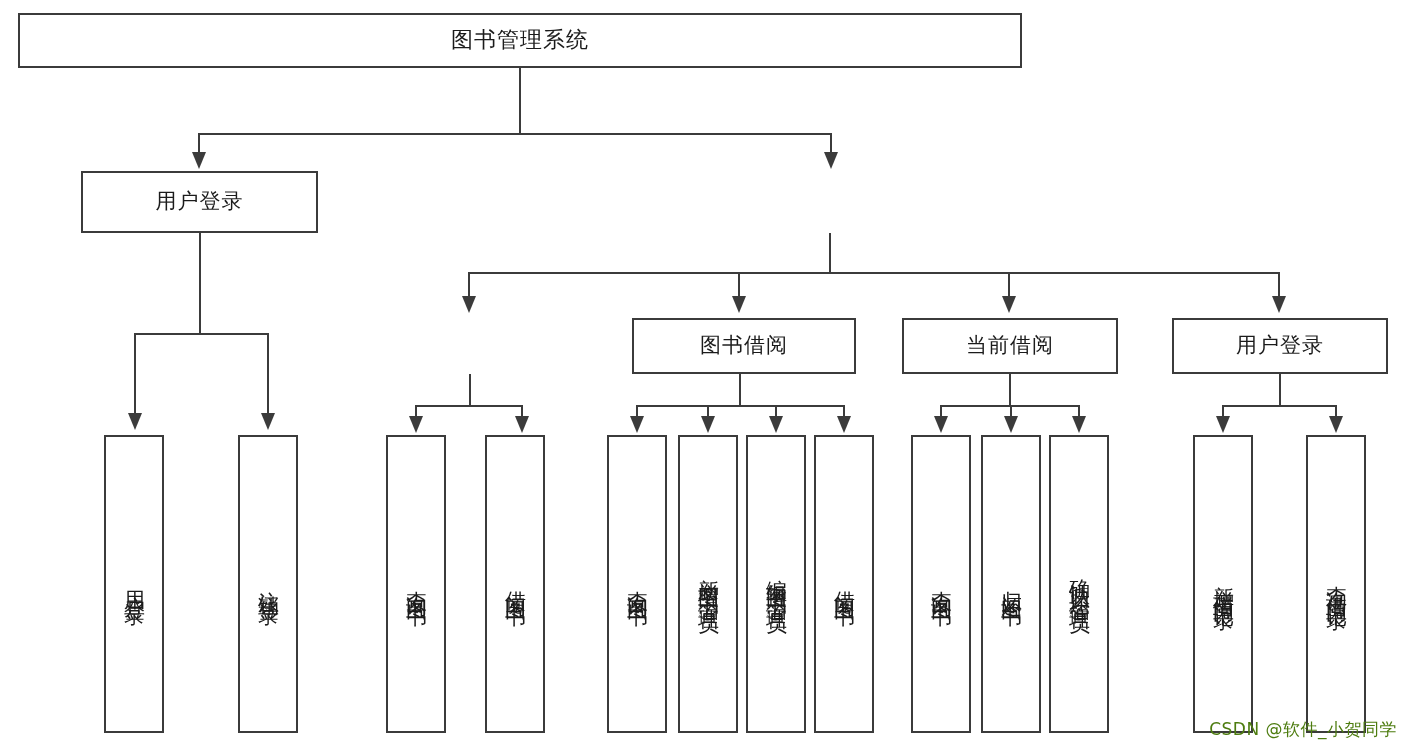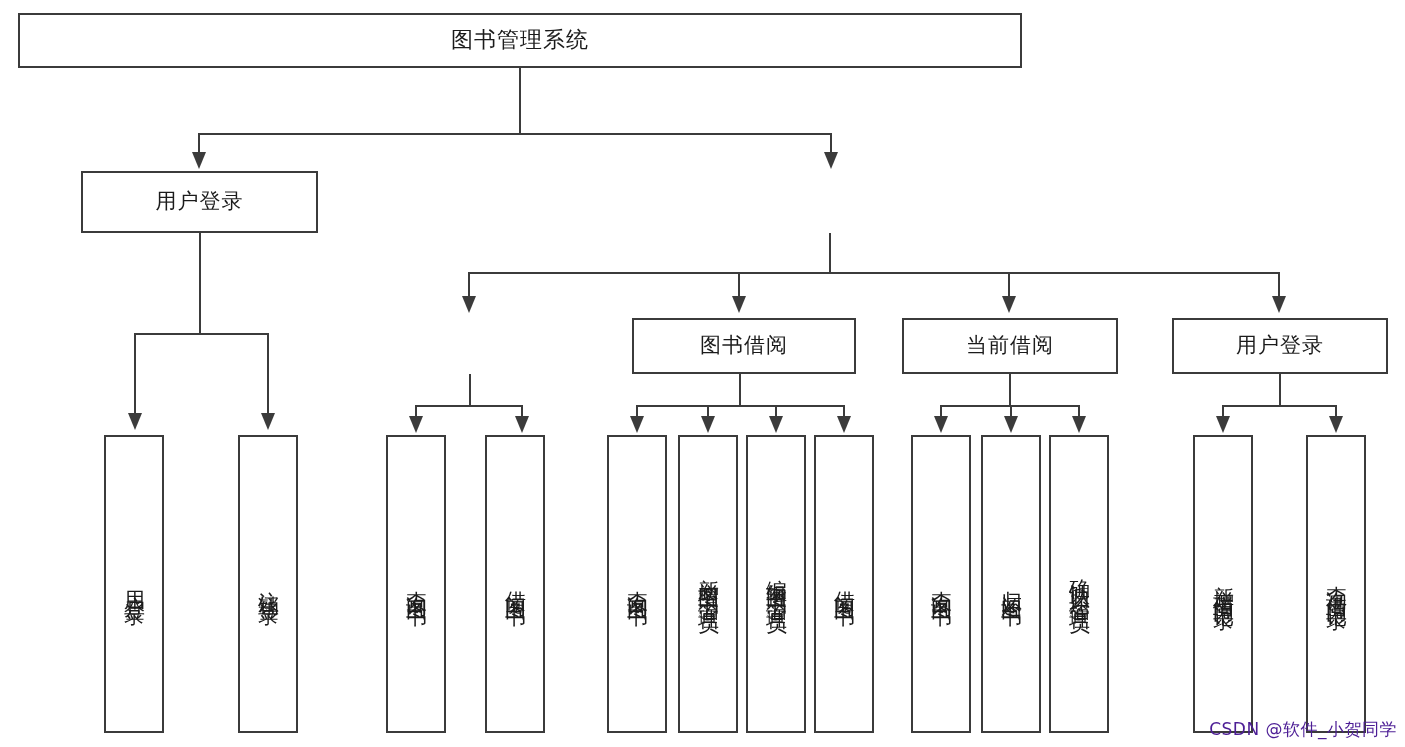--- a/index.html
+++ b/index.html
@@ -66,21 +66,21 @@
     height: 0;
     border-left: 7px solid transparent;
     border-right: 7px solid transparent;
     border-top: 17px solid #3b3b3b;
   }
   #watermark {
     position: absolute;
     right: 8px;
     bottom: 6px;
     font-size: 17px;
-    color: #4c1d95;
+    color: #4d7c0f;
     letter-spacing: 0.5px;
     white-space: nowrap;
     pointer-events: none;
   }
 </style>
 </head>
 <body>
 
 <div id="canvas">
 

